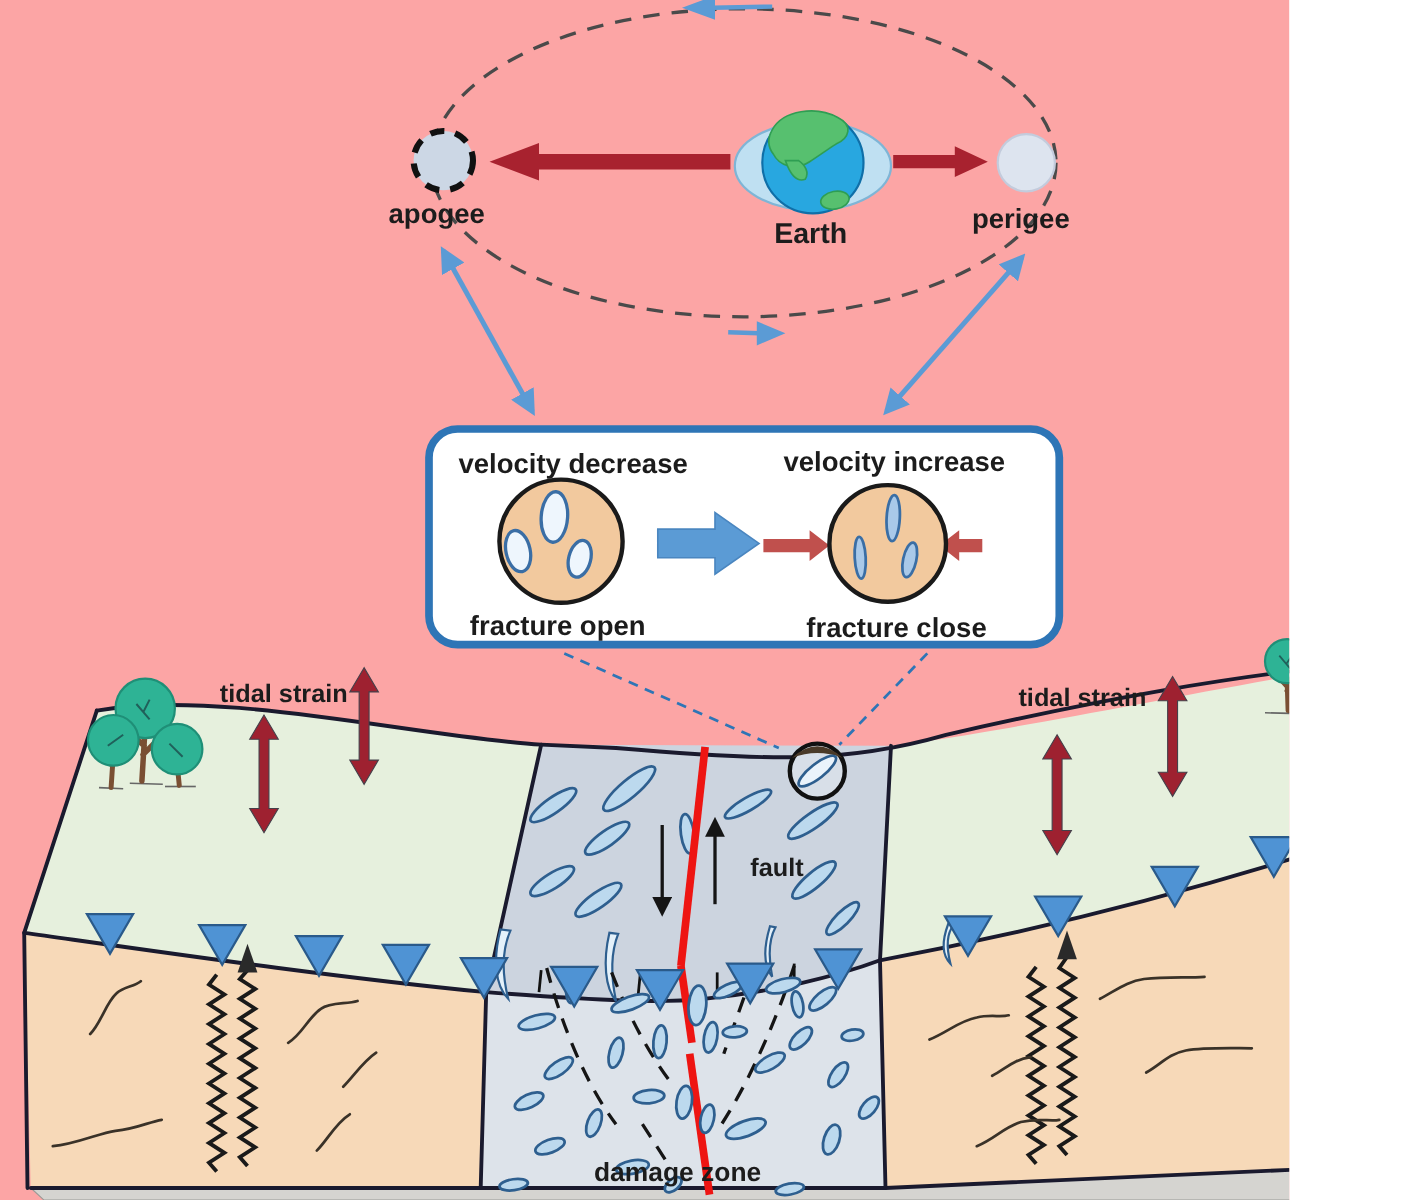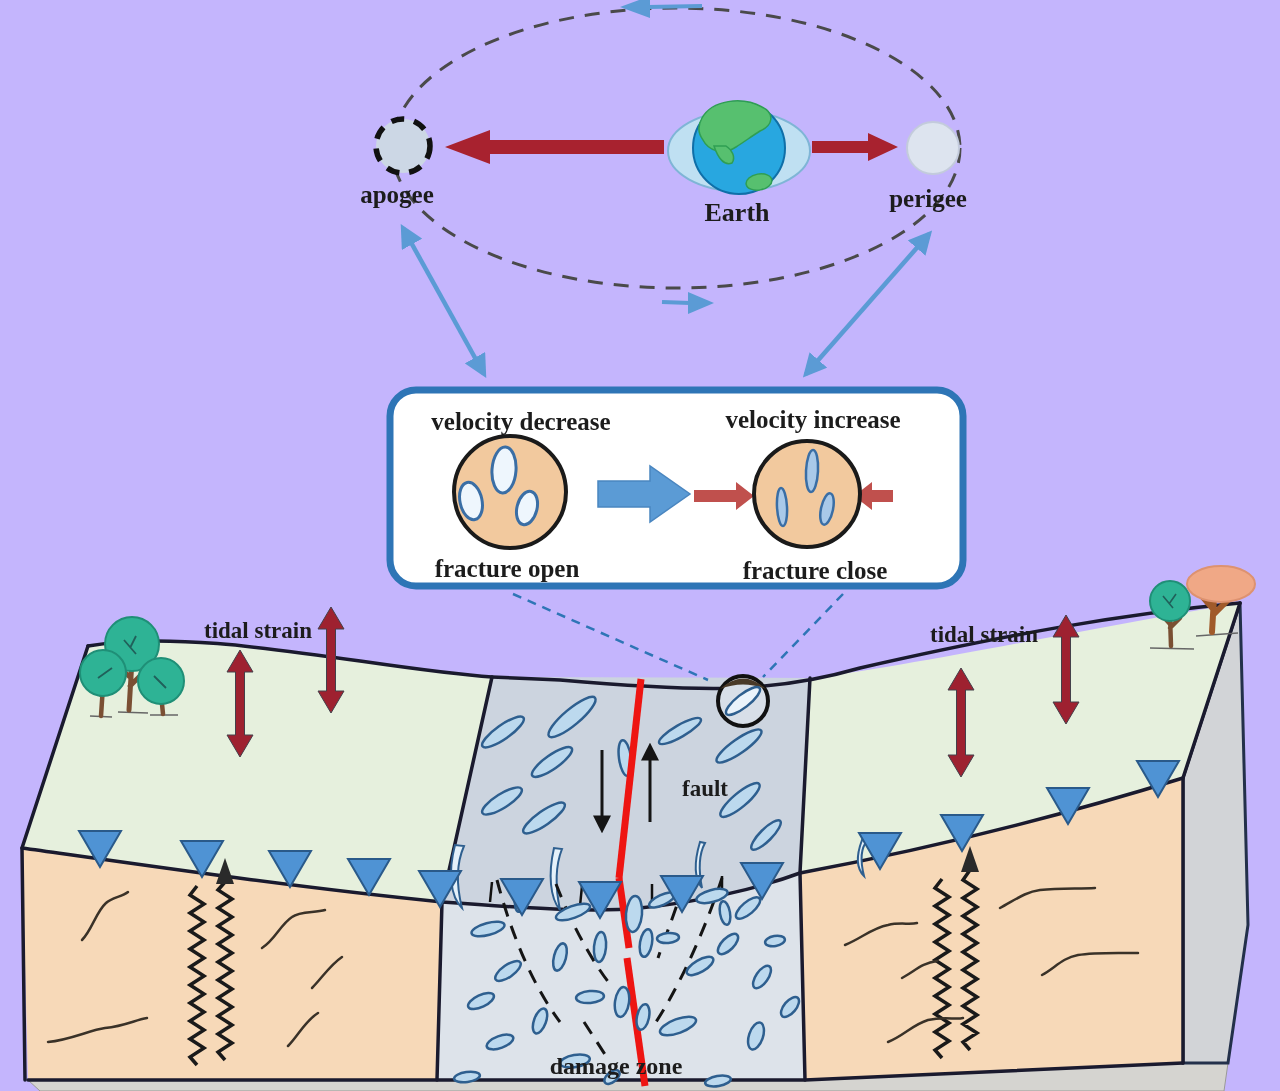--- a/index.html
+++ b/index.html
@@ -1,17 +1,17 @@
 <!DOCTYPE html>
 <html><head>
 <meta charset="utf-8">
 <style>
   html,body{margin:0;padding:0;background:#ffffff;}
-  .stage{position:relative;width:1280px;height:1091px;background:#c4b5fd;overflow:hidden;
-         font-family:Liberation Serif, serif;}
+  .stage{position:relative;width:1172px;height:1091px;background:#fca5a5;overflow:hidden;
+         font-family:Liberation Sans, sans-serif;}
   svg{position:absolute;left:0;top:0;}
   text{fill:#1c1c1c;}
   .lbl{font-weight:700;}
 </style>
 </head>
 <body>
 
 <div class="stage">
 <svg width="1280" height="1091" viewBox="0 0 1280 1091">
   <defs>

